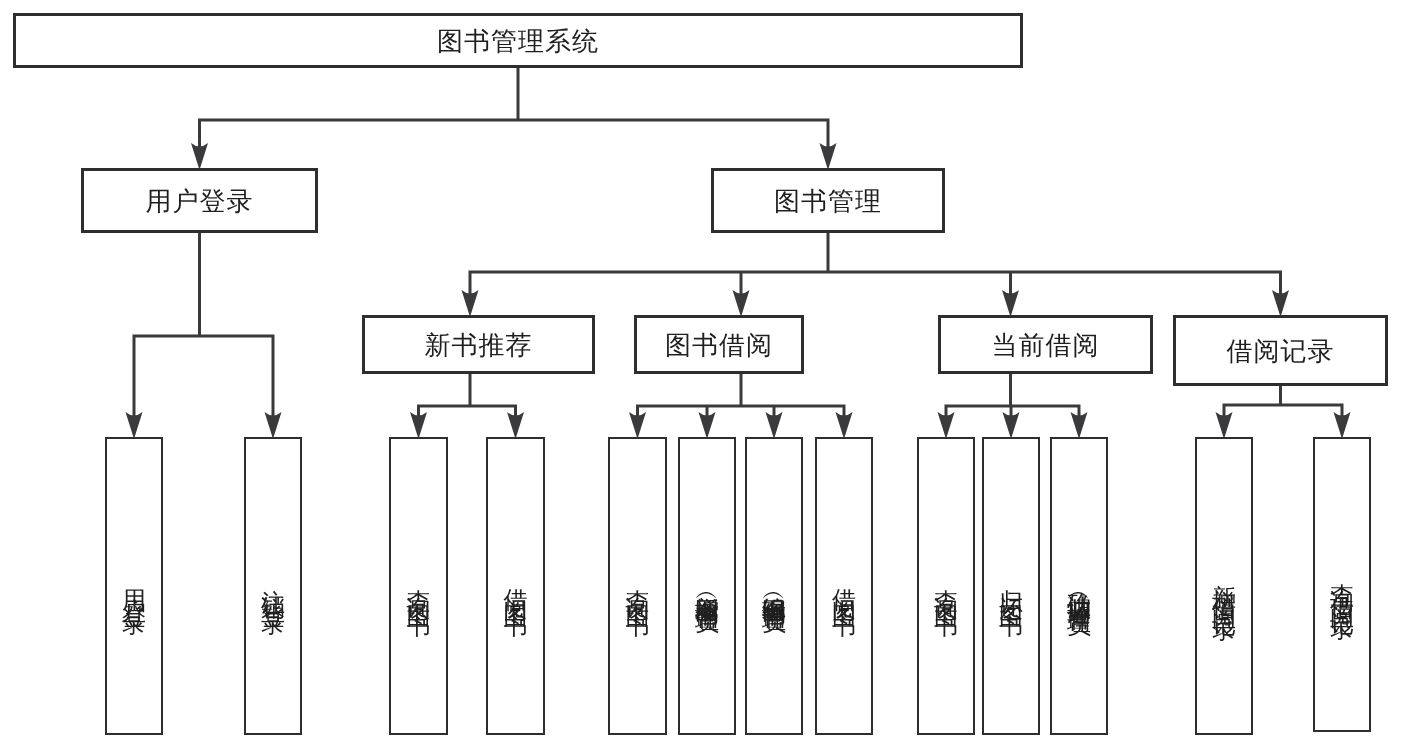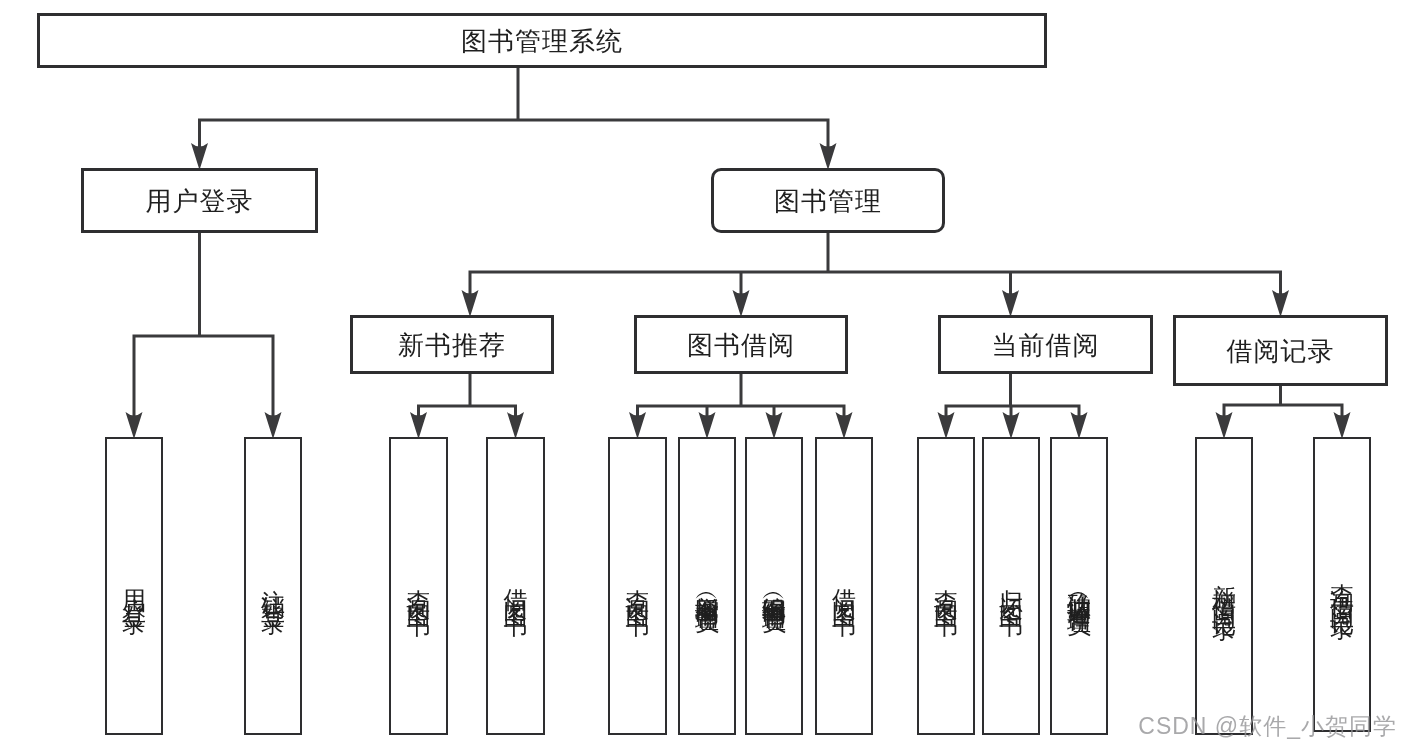--- a/index.html
+++ b/index.html
@@ -61,33 +61,33 @@
 </style>
 </head>
 <body>
 
 <div id="canvas">
   <svg id="connector-svg" width="1405" height="747" viewBox="0 0 1405 747">
       <path d="M 518 68 V 120 M 199.5 120 H 828 M 199.5 120 V 156 M 828 120 V 156 M 199.5 233 V 336 M 134 336 H 273 M 134 336 V 425 M 273 336 V 425 M 828 233 V 272 M 470 272 H 1280.5 M 470 272 V 303 M 741 272 V 303 M 1010.5 272 V 303 M 1280.5 272 V 303 M 470 374 V 406 M 418.5 406 H 515.5 M 418.5 406 V 425 M 515.5 406 V 425 M 741 374 V 406 M 637.5 406 H 844 M 637.5 406 V 425 M 707 406 V 425 M 774 406 V 425 M 844 406 V 425 M 1010.5 374 V 406 M 946 406 H 1079 M 946 406 V 425 M 1011 406 V 425 M 1079 406 V 425 M 1280.5 374 V 405 M 1224 405 H 1342 M 1224 405 V 425 M 1342 405 V 425 " fill="none" stroke="#3a3a3c" stroke-width="3" stroke-linecap="square"></path>
       <path d="M 191 143 Q 199.5 150 208 143 L 199.5 170 Z M 819.5 143 Q 828 150 836.5 143 L 828 170 Z M 125.5 412 Q 134 419 142.5 412 L 134 439 Z M 264.5 412 Q 273 419 281.5 412 L 273 439 Z M 461.5 290 Q 470 297 478.5 290 L 470 317 Z M 732.5 290 Q 741 297 749.5 290 L 741 317 Z M 1002 290 Q 1010.5 297 1019 290 L 1010.5 317 Z M 1272 290 Q 1280.5 297 1289 290 L 1280.5 317 Z M 410 412 Q 418.5 419 427 412 L 418.5 439 Z M 507 412 Q 515.5 419 524 412 L 515.5 439 Z M 629 412 Q 637.5 419 646 412 L 637.5 439 Z M 698.5 412 Q 707 419 715.5 412 L 707 439 Z M 765.5 412 Q 774 419 782.5 412 L 774 439 Z M 835.5 412 Q 844 419 852.5 412 L 844 439 Z M 937.5 412 Q 946 419 954.5 412 L 946 439 Z M 1002.5 412 Q 1011 419 1019.5 412 L 1011 439 Z M 1070.5 412 Q 1079 419 1087.5 412 L 1079 439 Z M 1215.5 412 Q 1224 419 1232.5 412 L 1224 439 Z M 1333.5 412 Q 1342 419 1350.5 412 L 1342 439 Z " fill="#3a3a3c" stroke="none"></path>
     </svg>
   <div id="nodes-layer">
-      <div class="node h" style="left: 13px; top: 13px; width: 1010px; height: 55px; margin-left: 24px;">
+      <div class="node h" style="left: 13px; top: 13px; width: 1010px; height: 55px;">
         <span style="letter-spacing: 1px;">图书管理系统</span>
       </div>
       <div class="node h" style="left: 81px; top: 168px; width: 237px; height: 65px;">
         <span style="letter-spacing: 1px;">用户登录</span>
       </div>
-      <div class="node h" style="left: 711px; top: 168px; width: 234px; height: 65px; border-radius: 10px;">
+      <div class="node h" style="left: 711px; top: 168px; width: 234px; height: 65px;">
         <span style="letter-spacing: 1px;">图书管理</span>
       </div>
-      <div class="node h" style="left: 350px; top: 315px; width: 204px; height: 59px; text-align: center;">
+      <div class="node h" style="left: 362px; top: 315px; width: 233px; height: 59px; text-align: center;">
         <span style="letter-spacing: 1px;">新书推荐</span>
       </div>
-      <div class="node h" style="left: 634px; top: 315px; width: 214px; height: 59px;">
+      <div class="node h" style="left: 634px; top: 315px; width: 170px; height: 59px;">
         <span style="letter-spacing: 1px;">图书借阅</span>
       </div>
       <div class="node h" style="left: 903px; top: 315px; width: 215px; height: 59px; margin-left: 35px;">
         <span style="letter-spacing: 1px;">当前借阅</span>
       </div>
       <div class="node h" style="left: 1173px; top: 315px; width: 215px; height: 71px;">
         <span style="letter-spacing: 1px;">借阅记录</span>
       </div>
       <div class="node v" style="left: 105px; top: 437px; width: 58px; height: 298px;">
         <span style="letter-spacing: 8px;">用户登录</span>
@@ -122,14 +122,13 @@
       <div class="node v" style="left: 1050px; top: 437px; width: 58px; height: 298px;">
         <span style="letter-spacing: 3px;">确认归还（管理员）</span>
       </div>
       <div class="node v" style="left: 1195px; top: 437px; width: 58px; height: 298px;">
         <span style="letter-spacing: 7px;">新增借阅记录</span>
       </div>
       <div class="node v" style="left: 1313px; top: 437px; width: 58px; height: 295px;">
         <span style="letter-spacing: 7px;">查询借阅记录</span>
       </div>
     </div>
-  <div id="watermark">CSDN @软件_小贺同学</div>
 </div>
 
 </body></html>

